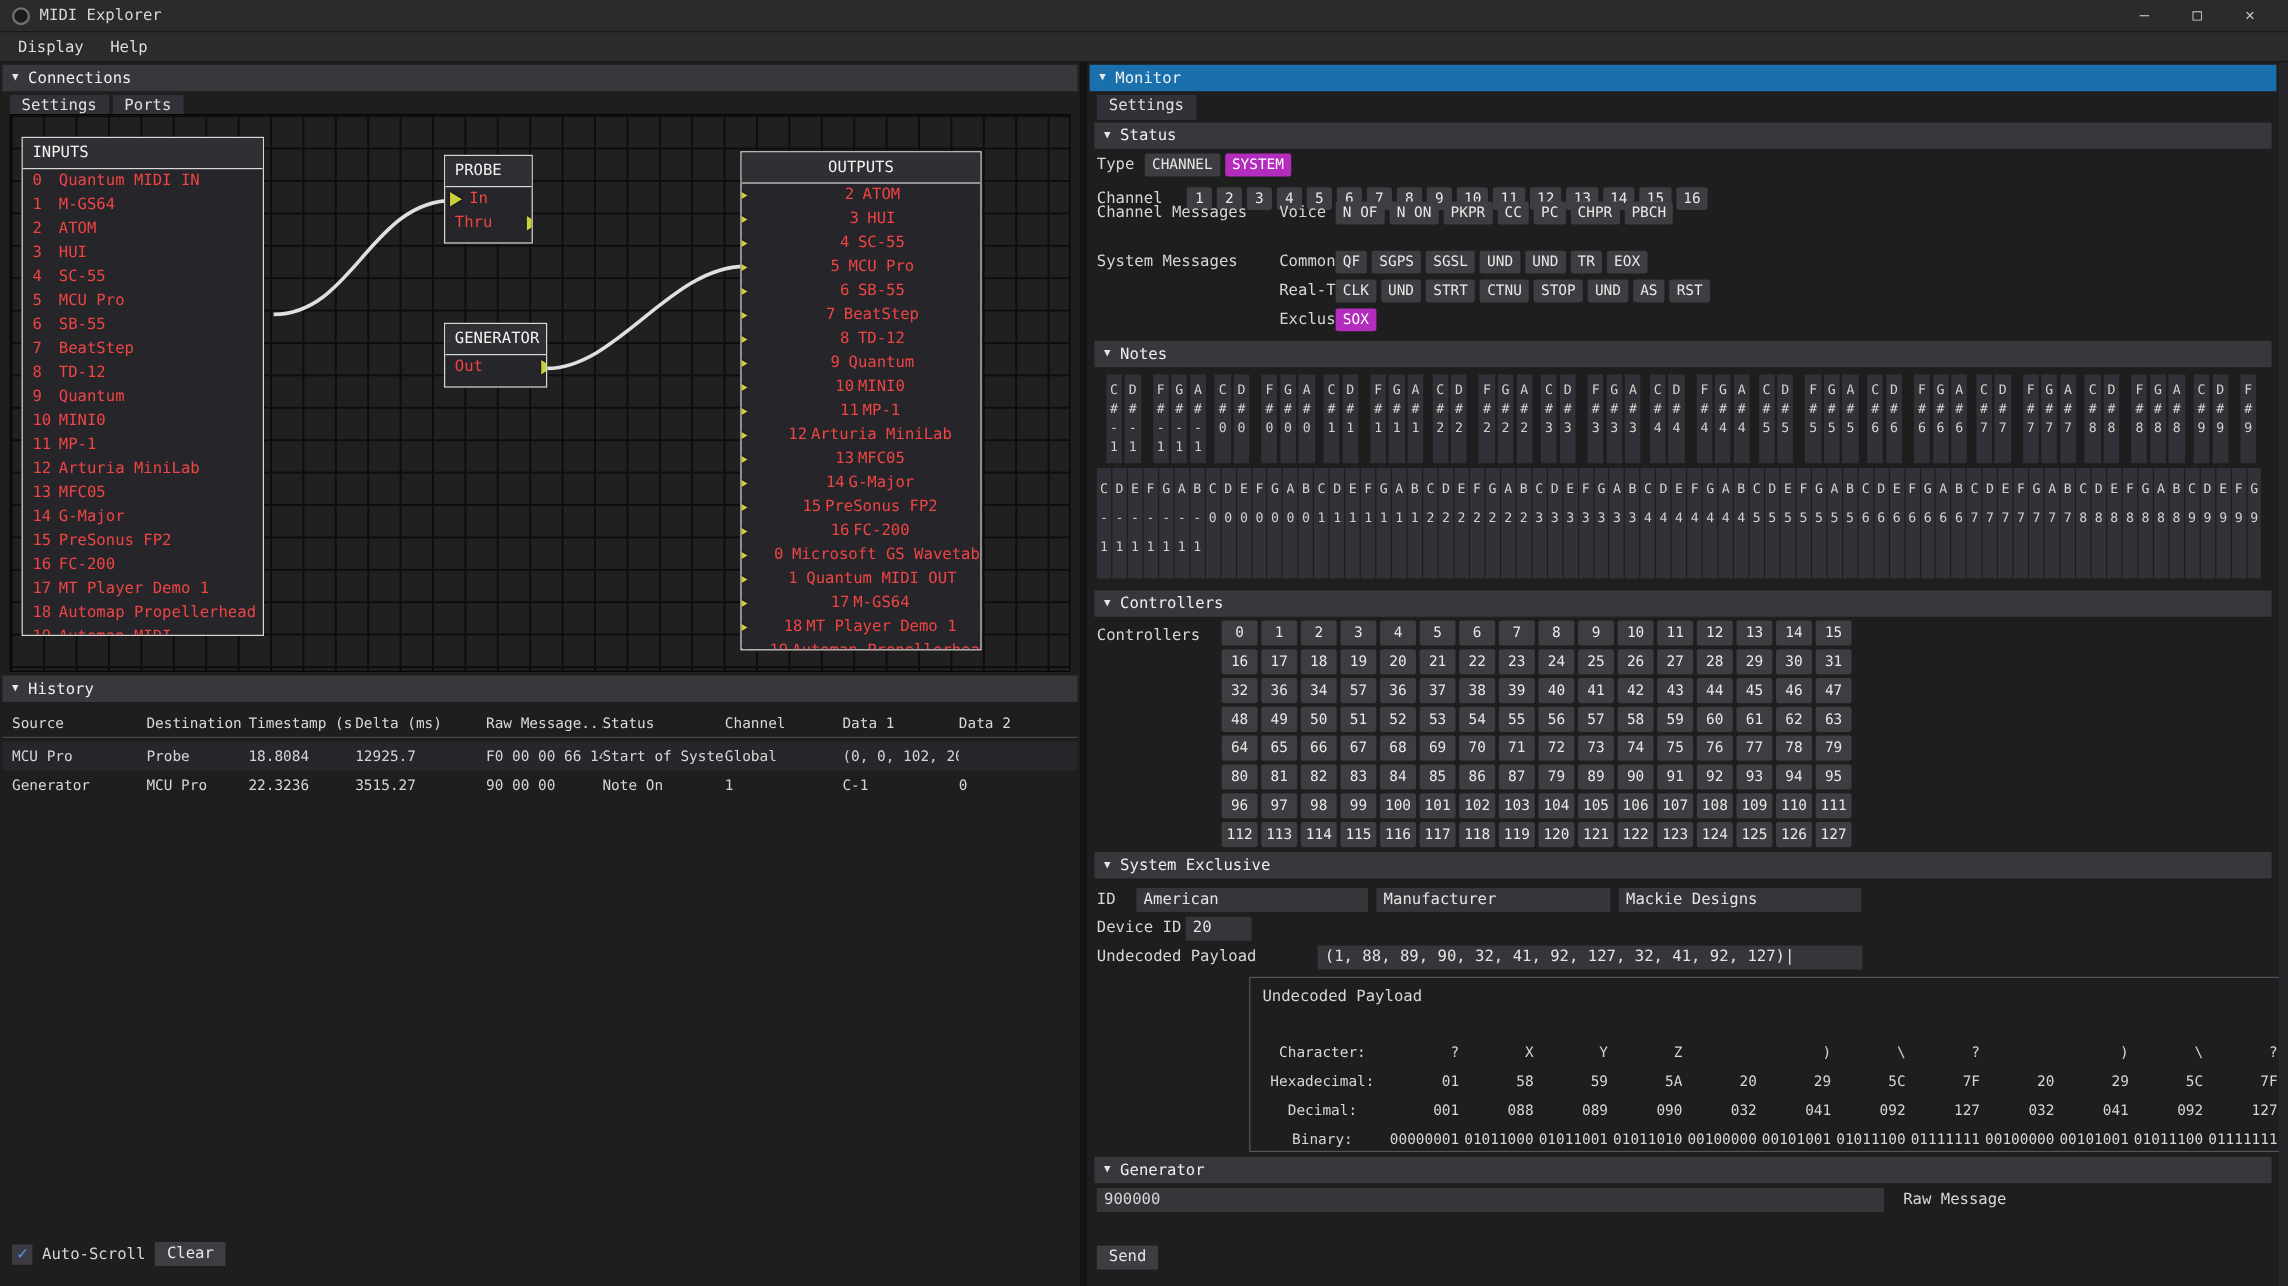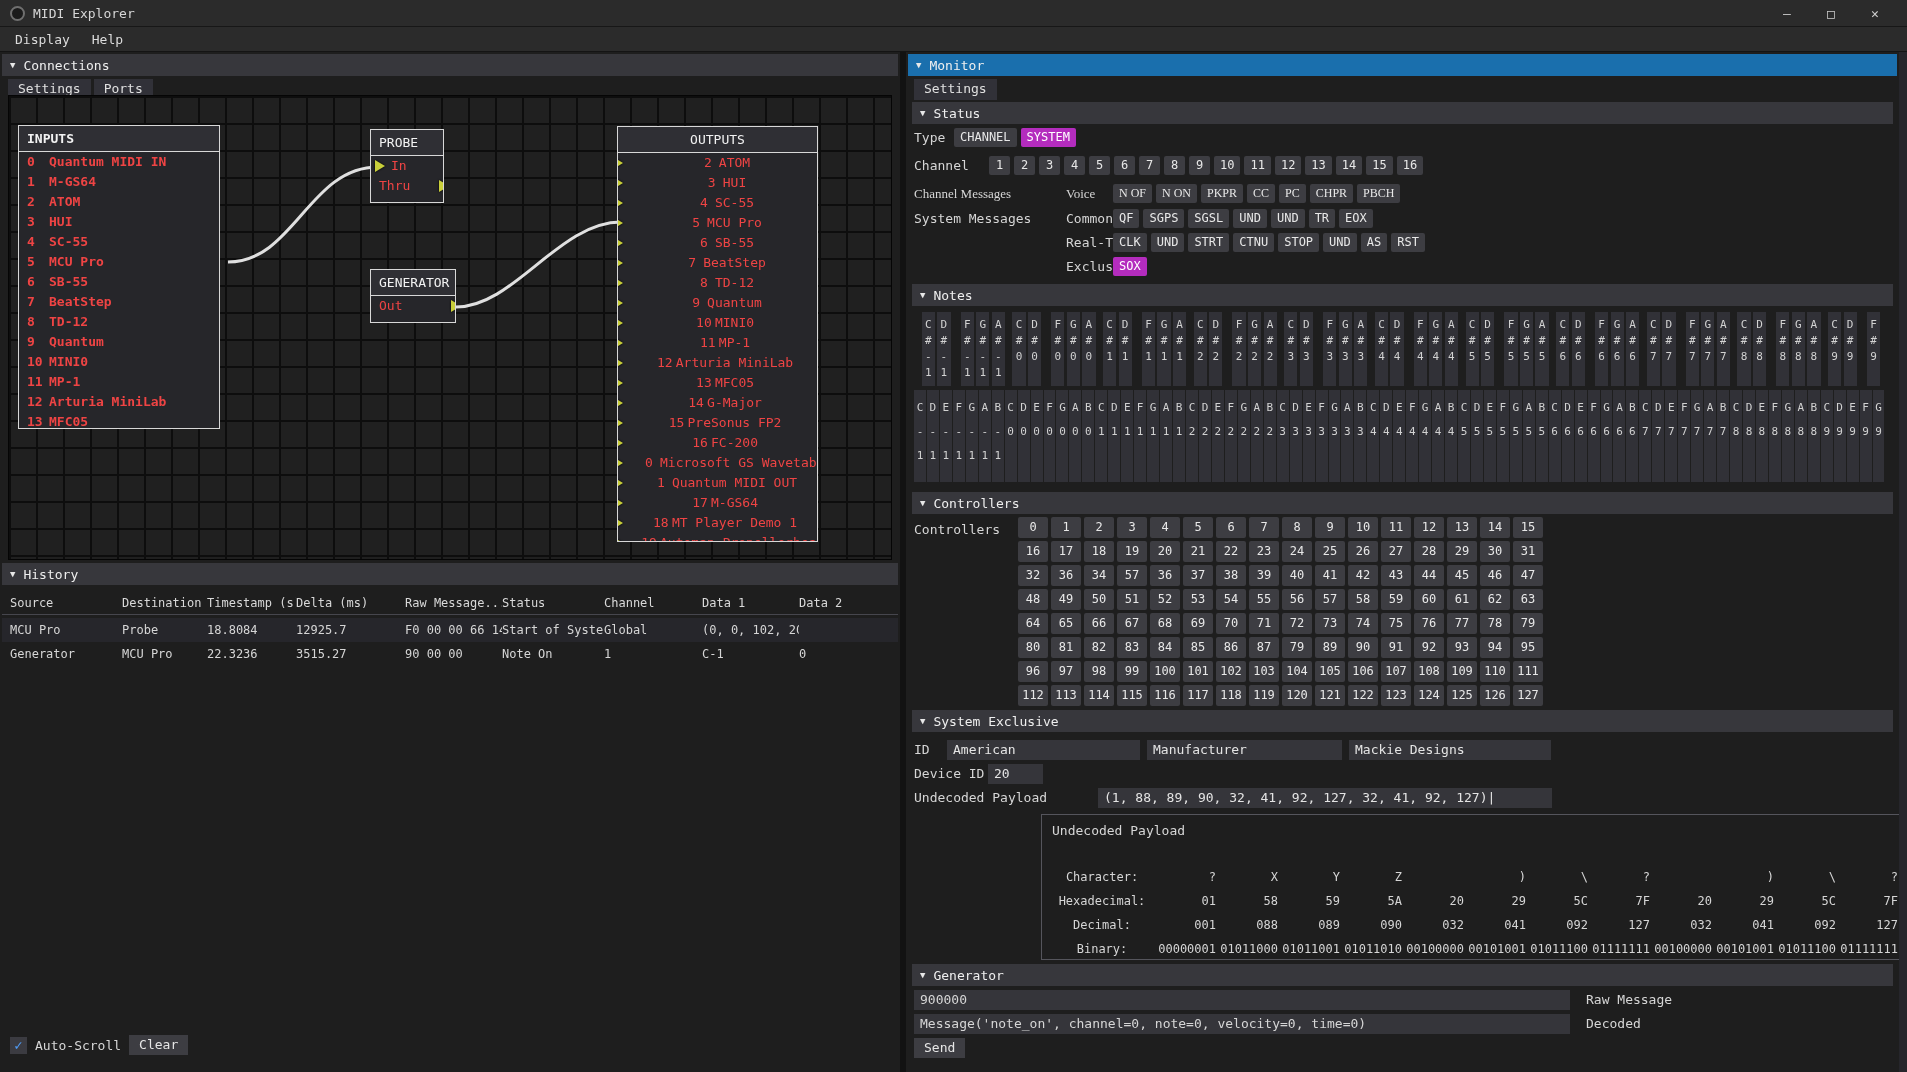--- a/index.html
+++ b/index.html
@@ -144,21 +144,21 @@
       <span class="tab">Settings</span>
       <span class="tab">Ports</span>
     </div>
 
     <div class="graph">
       <svg class="wires" width="884" height="465">
         <path class="wire" d="M219,166 C285,166 300,71 369,71"></path>
         <path class="wire" d="M447,211 C505,211 550,126 612,126"></path>
       </svg>
 
-      <div class="node" style="left:9px;top:29px;width:202px;height:304px;font-weight:bold;">
+      <div class="node" style="left:9px;top:18px;width:202px;height:416px;">
         <div class="node-title">INPUTS</div>
         <div>
             <div class="node-row"><span class="pnum">0</span><span class="pname">Quantum MIDI IN</span></div>
             <div class="node-row"><span class="pnum">1</span><span class="pname">M-GS64</span></div>
             <div class="node-row"><span class="pnum">2</span><span class="pname">ATOM</span></div>
             <div class="node-row"><span class="pnum">3</span><span class="pname">HUI</span></div>
             <div class="node-row"><span class="pnum">4</span><span class="pname">SC-55</span></div>
             <div class="node-row"><span class="pnum">5</span><span class="pname">MCU Pro</span></div>
             <div class="node-row"><span class="pnum">6</span><span class="pname">SB-55</span></div>
             <div class="node-row"><span class="pnum">7</span><span class="pname">BeatStep</span></div>
@@ -314,21 +314,21 @@
           <div class="btn">10</div>
           <div class="btn">11</div>
           <div class="btn">12</div>
           <div class="btn">13</div>
           <div class="btn">14</div>
           <div class="btn">15</div>
           <div class="btn">16</div>
         </div>
     </div>
 
-    <div class="m-row" style="top:132px;font-family:Liberation Serif, serif;">
+    <div class="m-row" style="top:116px;">
       <span class="lbl">Channel Messages</span>
       <span class="sublbl">Voice</span>
       <div class="btns at199">
           <div class="btn">N OF</div>
           <div class="btn">N ON</div>
           <div class="btn">PKPR</div>
           <div class="btn">CC</div>
           <div class="btn">PC</div>
           <div class="btn">CHPR</div>
           <div class="btn">PBCH</div>
@@ -1183,21 +1183,17 @@
 
     <div class="section-header mheader" style="top:912px;">
       <span class="arrow">▼</span>
       <span>Generator</span>
     </div>
 
     <div class="m-row" style="top:938px;">
       <div class="gfield">900000</div>
       <span class="gen-label">Raw Message</span>
     </div>
-    <div class="m-row" style="top:962px;">
-      <div class="gfield">Message('note_on', channel=0, note=0, velocity=0, time=0)</div>
-      <span class="gen-label">Decoded</span>
-    </div>
     <span class="button send">Send</span>
 
     <div class="scrollbar"></div>
   </div>
 </div>
 
 </body></html>

